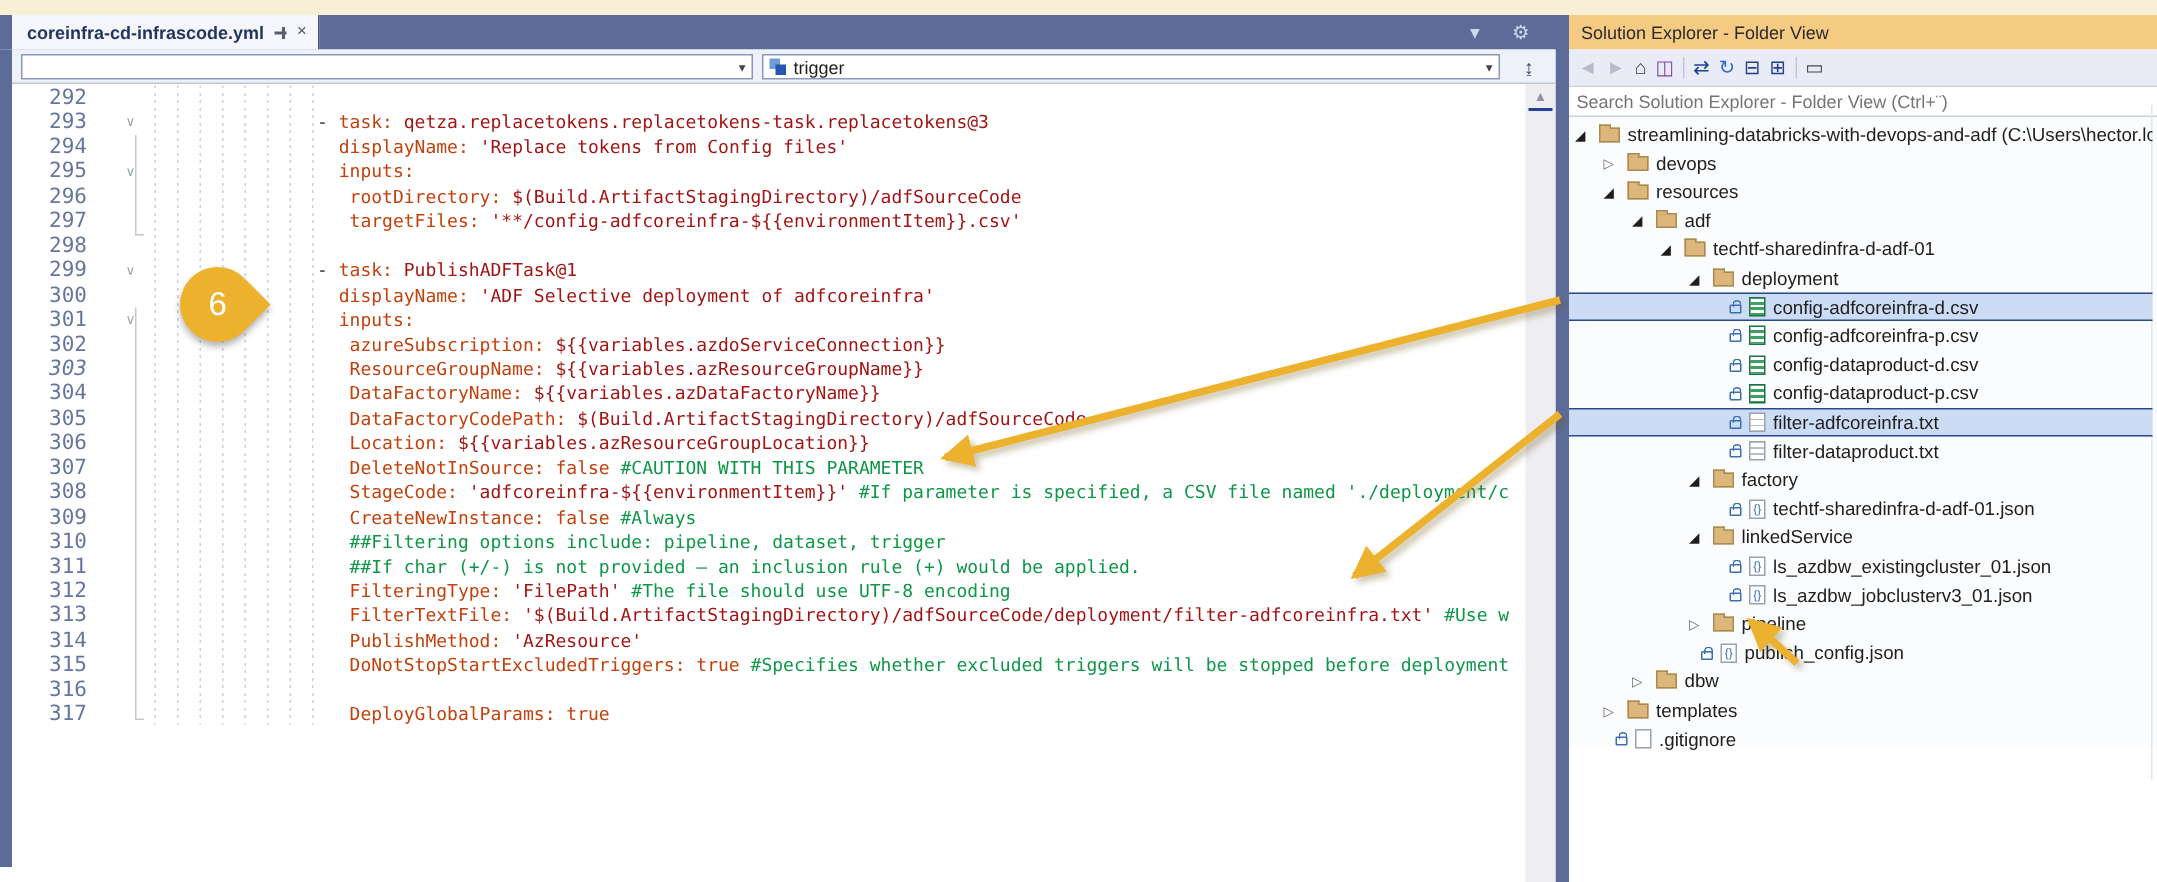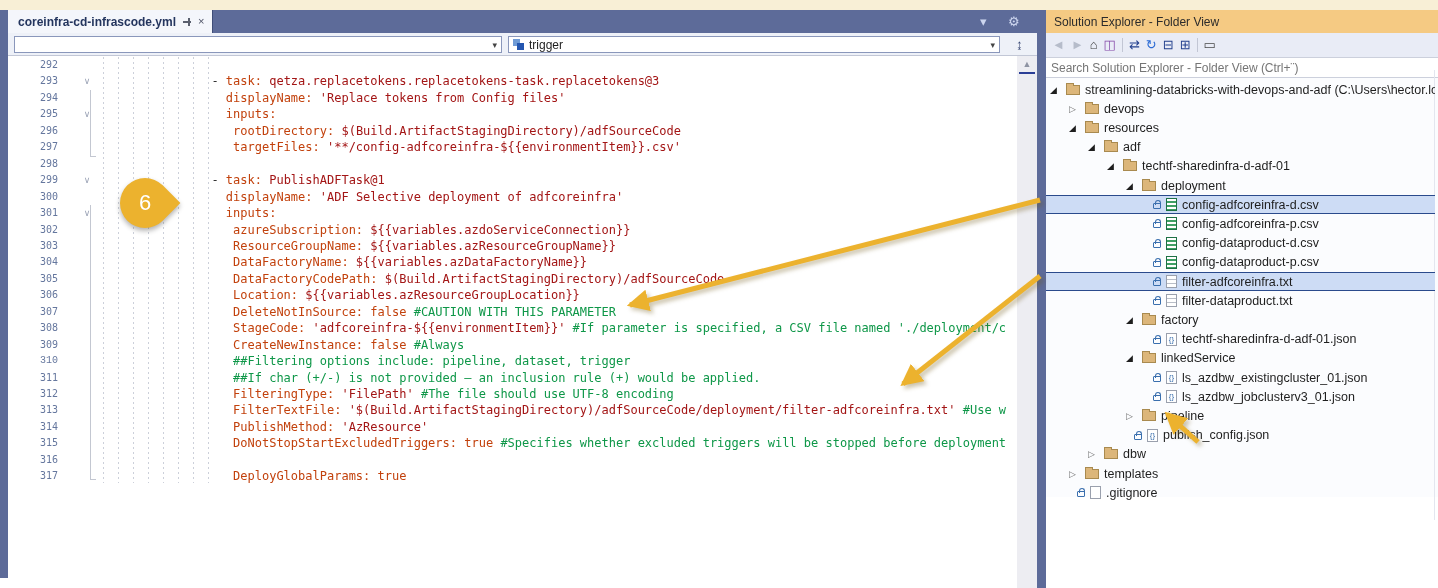--- a/index.html
+++ b/index.html
@@ -38,21 +38,21 @@
   #editor{left:24px;top:56px;width:993px;height:532px;background:#ffffff;overflow:hidden;}
   .iguide{position:absolute;top:1px;width:1px;height:426px;
           background:repeating-linear-gradient(to bottom,#ccd0da 0 2px,transparent 2px 5px);}
   #code-lines{position:absolute;left:79px;top:0;width:1200px;height:532px;}
   .code-line{position:absolute;left:0;height:17px;white-space:pre;
              font-family:"DejaVu Sans Mono","Liberation Mono",monospace;font-size:12px;line-height:16.4px;}
   .tok-p{color:#333333;} .tok-k{color:#c2410c;} .tok-v{color:#a31515;}
   .tok-b{color:#c2410c;} .tok-c{color:#0e9748;}
   #line-gutter{position:absolute;left:4px;top:0;width:30px;}
   .line-num{position:absolute;right:0;height:17px;font-family:"DejaVu Sans Mono","Liberation Mono",monospace;
-            font-size:10px;line-height:16.4px;color:#65779e;}
+            font-size:14px;line-height:16.4px;color:#65779e;}
   .fold-chevron{position:absolute;left:56px;width:14px;height:17px;text-align:center;
                 font-size:9px;line-height:16px;color:#9aa2b5;}
   .fold-line{position:absolute;left:66px;width:5px;border-left:1px solid #c3c7d1;border-bottom:1px solid #c3c7d1;}
 
   
   #v-scrollbar{left:1017px;top:56px;width:20px;height:532px;background:#ededf2;}
   #v-scrollbar .up{position:absolute;top:3px;left:0;width:20px;text-align:center;font-size:9px;color:#8e93a3;}
   #v-scrollbar .mark{position:absolute;top:16px;left:2px;width:16px;height:2px;background:#2b3e96;}
 
   
@@ -140,28 +140,28 @@
       <div class="line-num" style="top: 17.4px;">293</div>
       <div class="line-num" style="top: 33.9px;">294</div>
       <div class="line-num" style="top: 50.3px;">295</div>
       <div class="line-num" style="top: 66.8px;">296</div>
       <div class="line-num" style="top: 83.3px;">297</div>
       <div class="line-num" style="top: 99.7px;">298</div>
       <div class="line-num" style="top: 116.1px;">299</div>
       <div class="line-num" style="top: 132.6px;">300</div>
       <div class="line-num" style="top: 149px;">301</div>
       <div class="line-num" style="top: 165.5px;">302</div>
-      <div class="line-num" style="top: 181.9px;">303</div>
+      <div class="line-num" style="top: 181.9px; font-style: italic;">303</div>
       <div class="line-num" style="top: 198.4px;">304</div>
       <div class="line-num" style="top: 214.8px;">305</div>
       <div class="line-num" style="top: 231.3px;">306</div>
       <div class="line-num" style="top: 247.8px;">307</div>
       <div class="line-num" style="top: 264.2px;">308</div>
       <div class="line-num" style="top: 280.6px;">309</div>
-      <div class="line-num" style="top: 297.1px; font-family: Liberation Mono, monospace;">310</div>
+      <div class="line-num" style="top: 297.1px;">310</div>
       <div class="line-num" style="top: 313.6px; text-align: center;">311</div>
       <div class="line-num" style="top: 330px;">312</div>
       <div class="line-num" style="top: 346.4px;">313</div>
       <div class="line-num" style="top: 362.9px;">314</div>
       <div class="line-num" style="top: 379.3px;">315</div>
       <div class="line-num" style="top: 395.8px;">316</div>
       <div class="line-num" style="top: 412.3px;">317</div>
     </div>
   <div id="fold-margin">
       <div class="fold-chevron" style="top: 17.4px;">∨</div>

